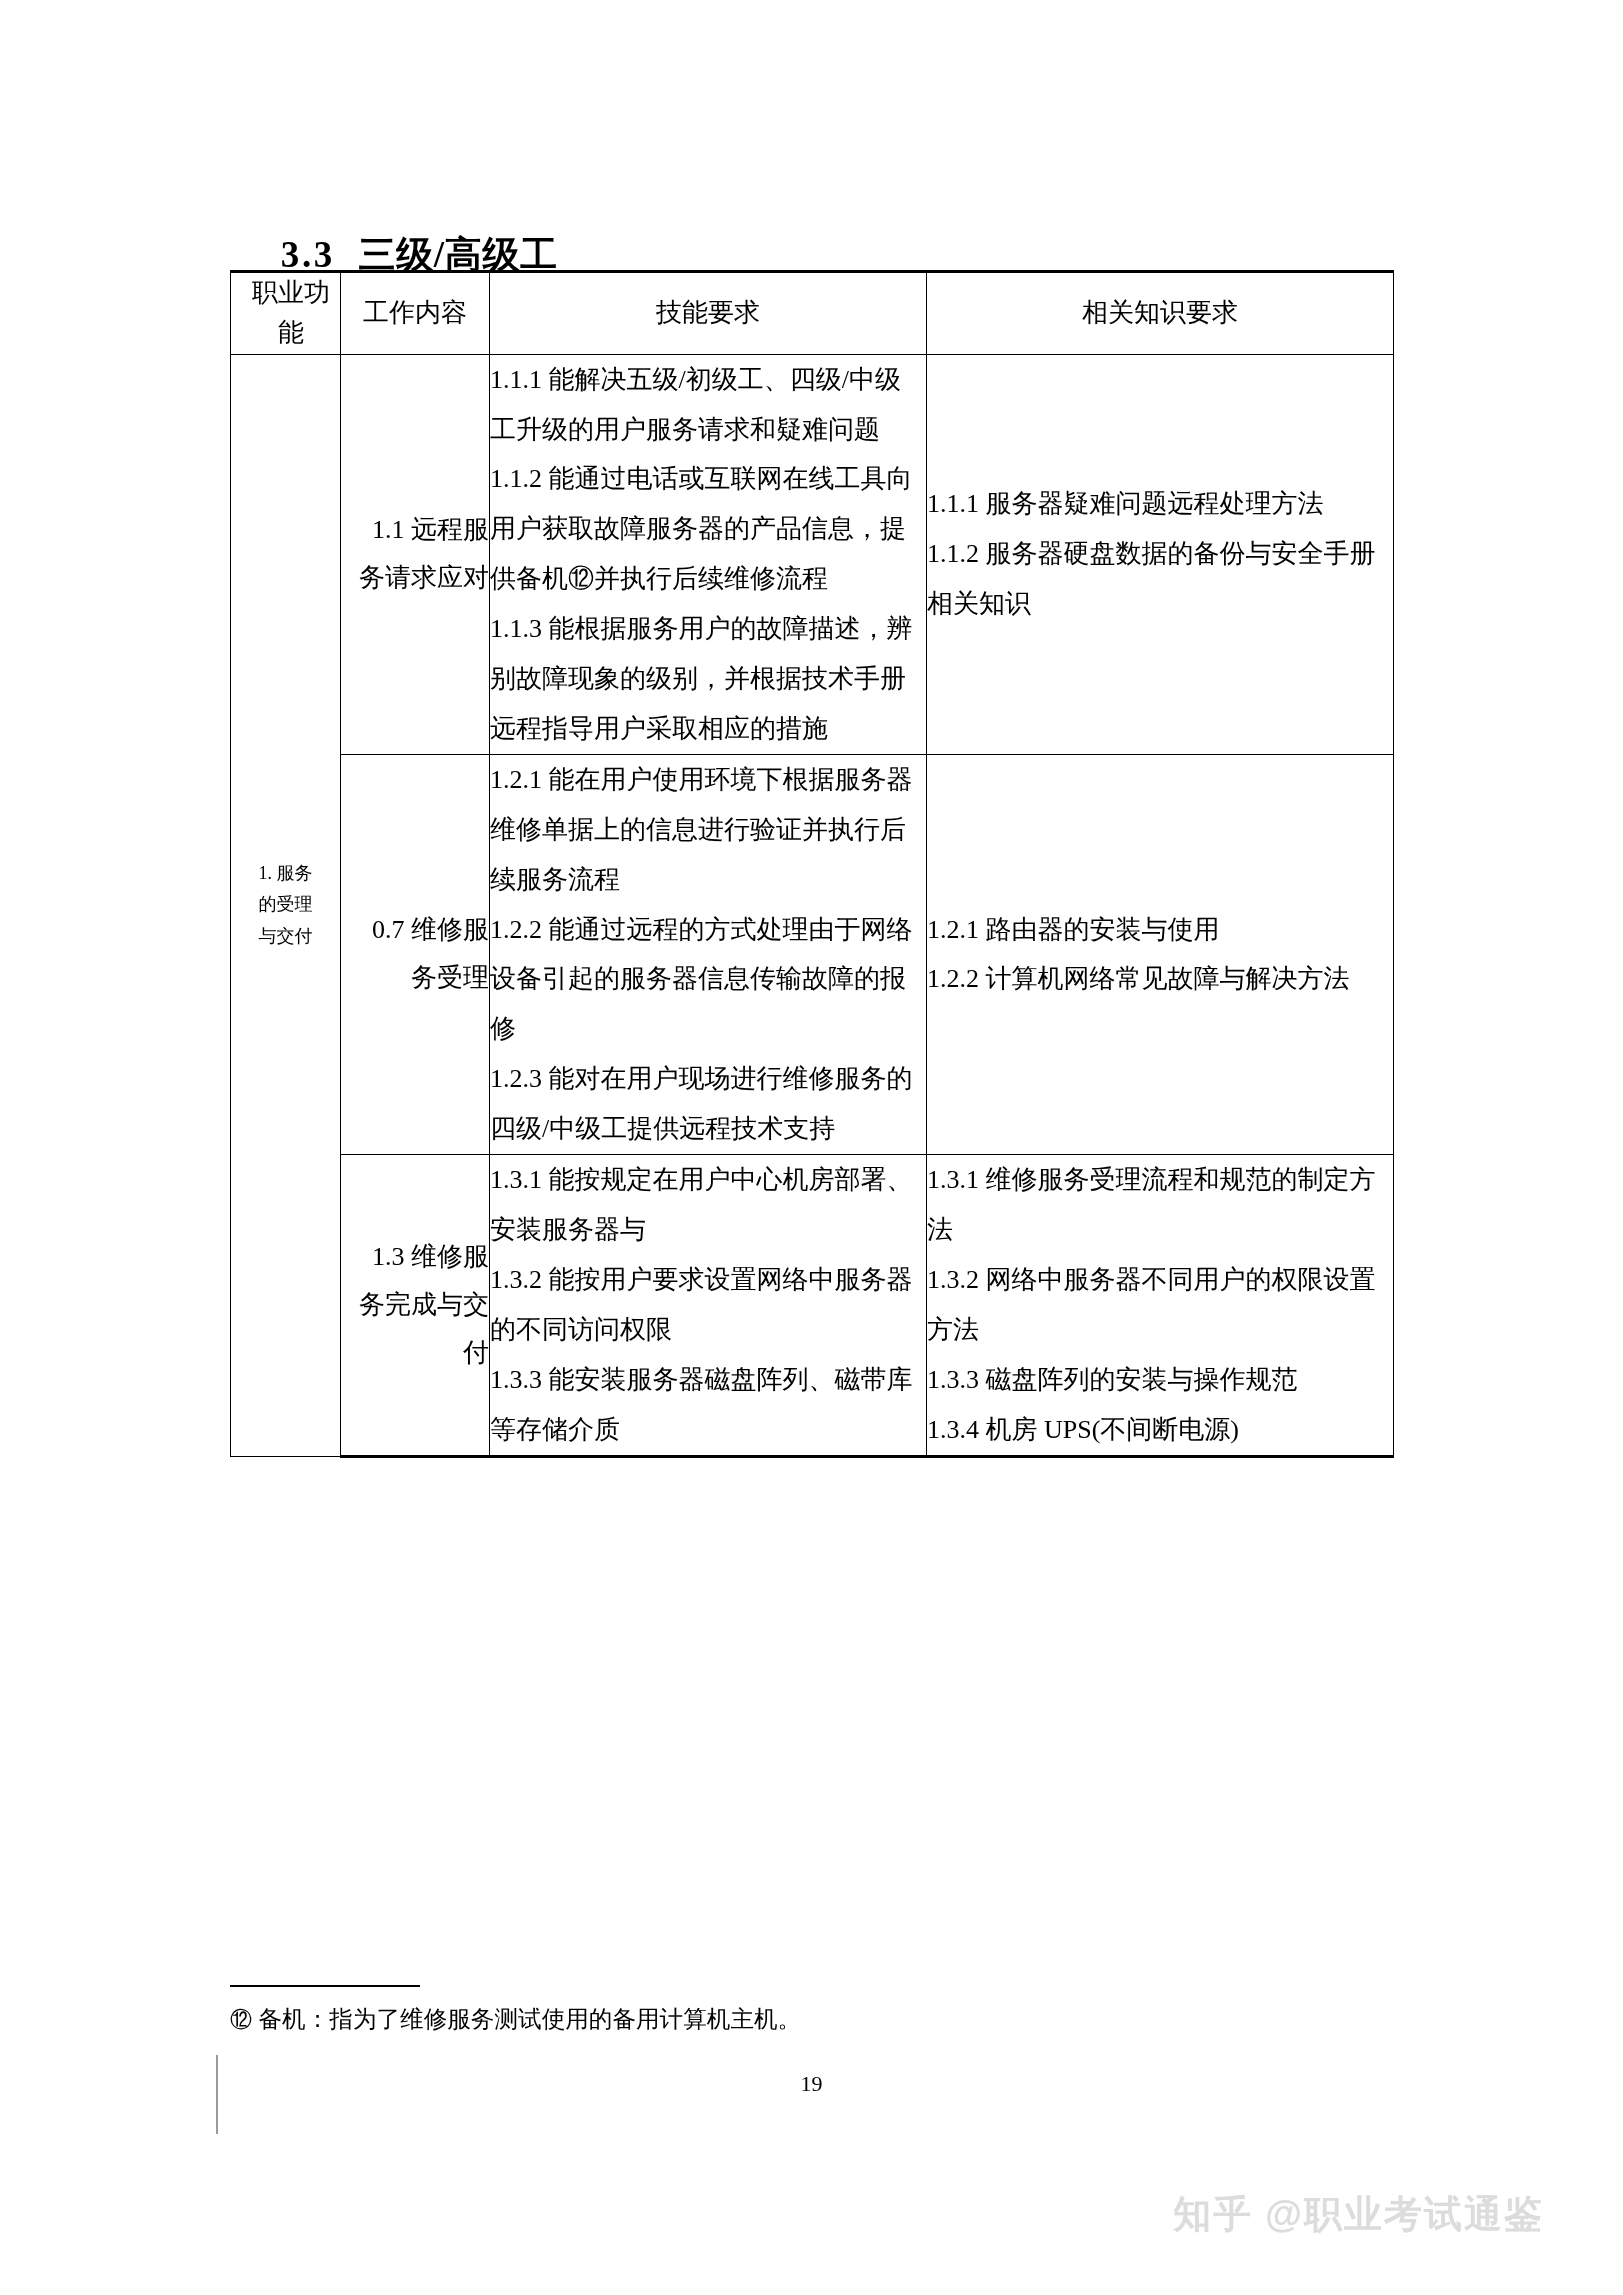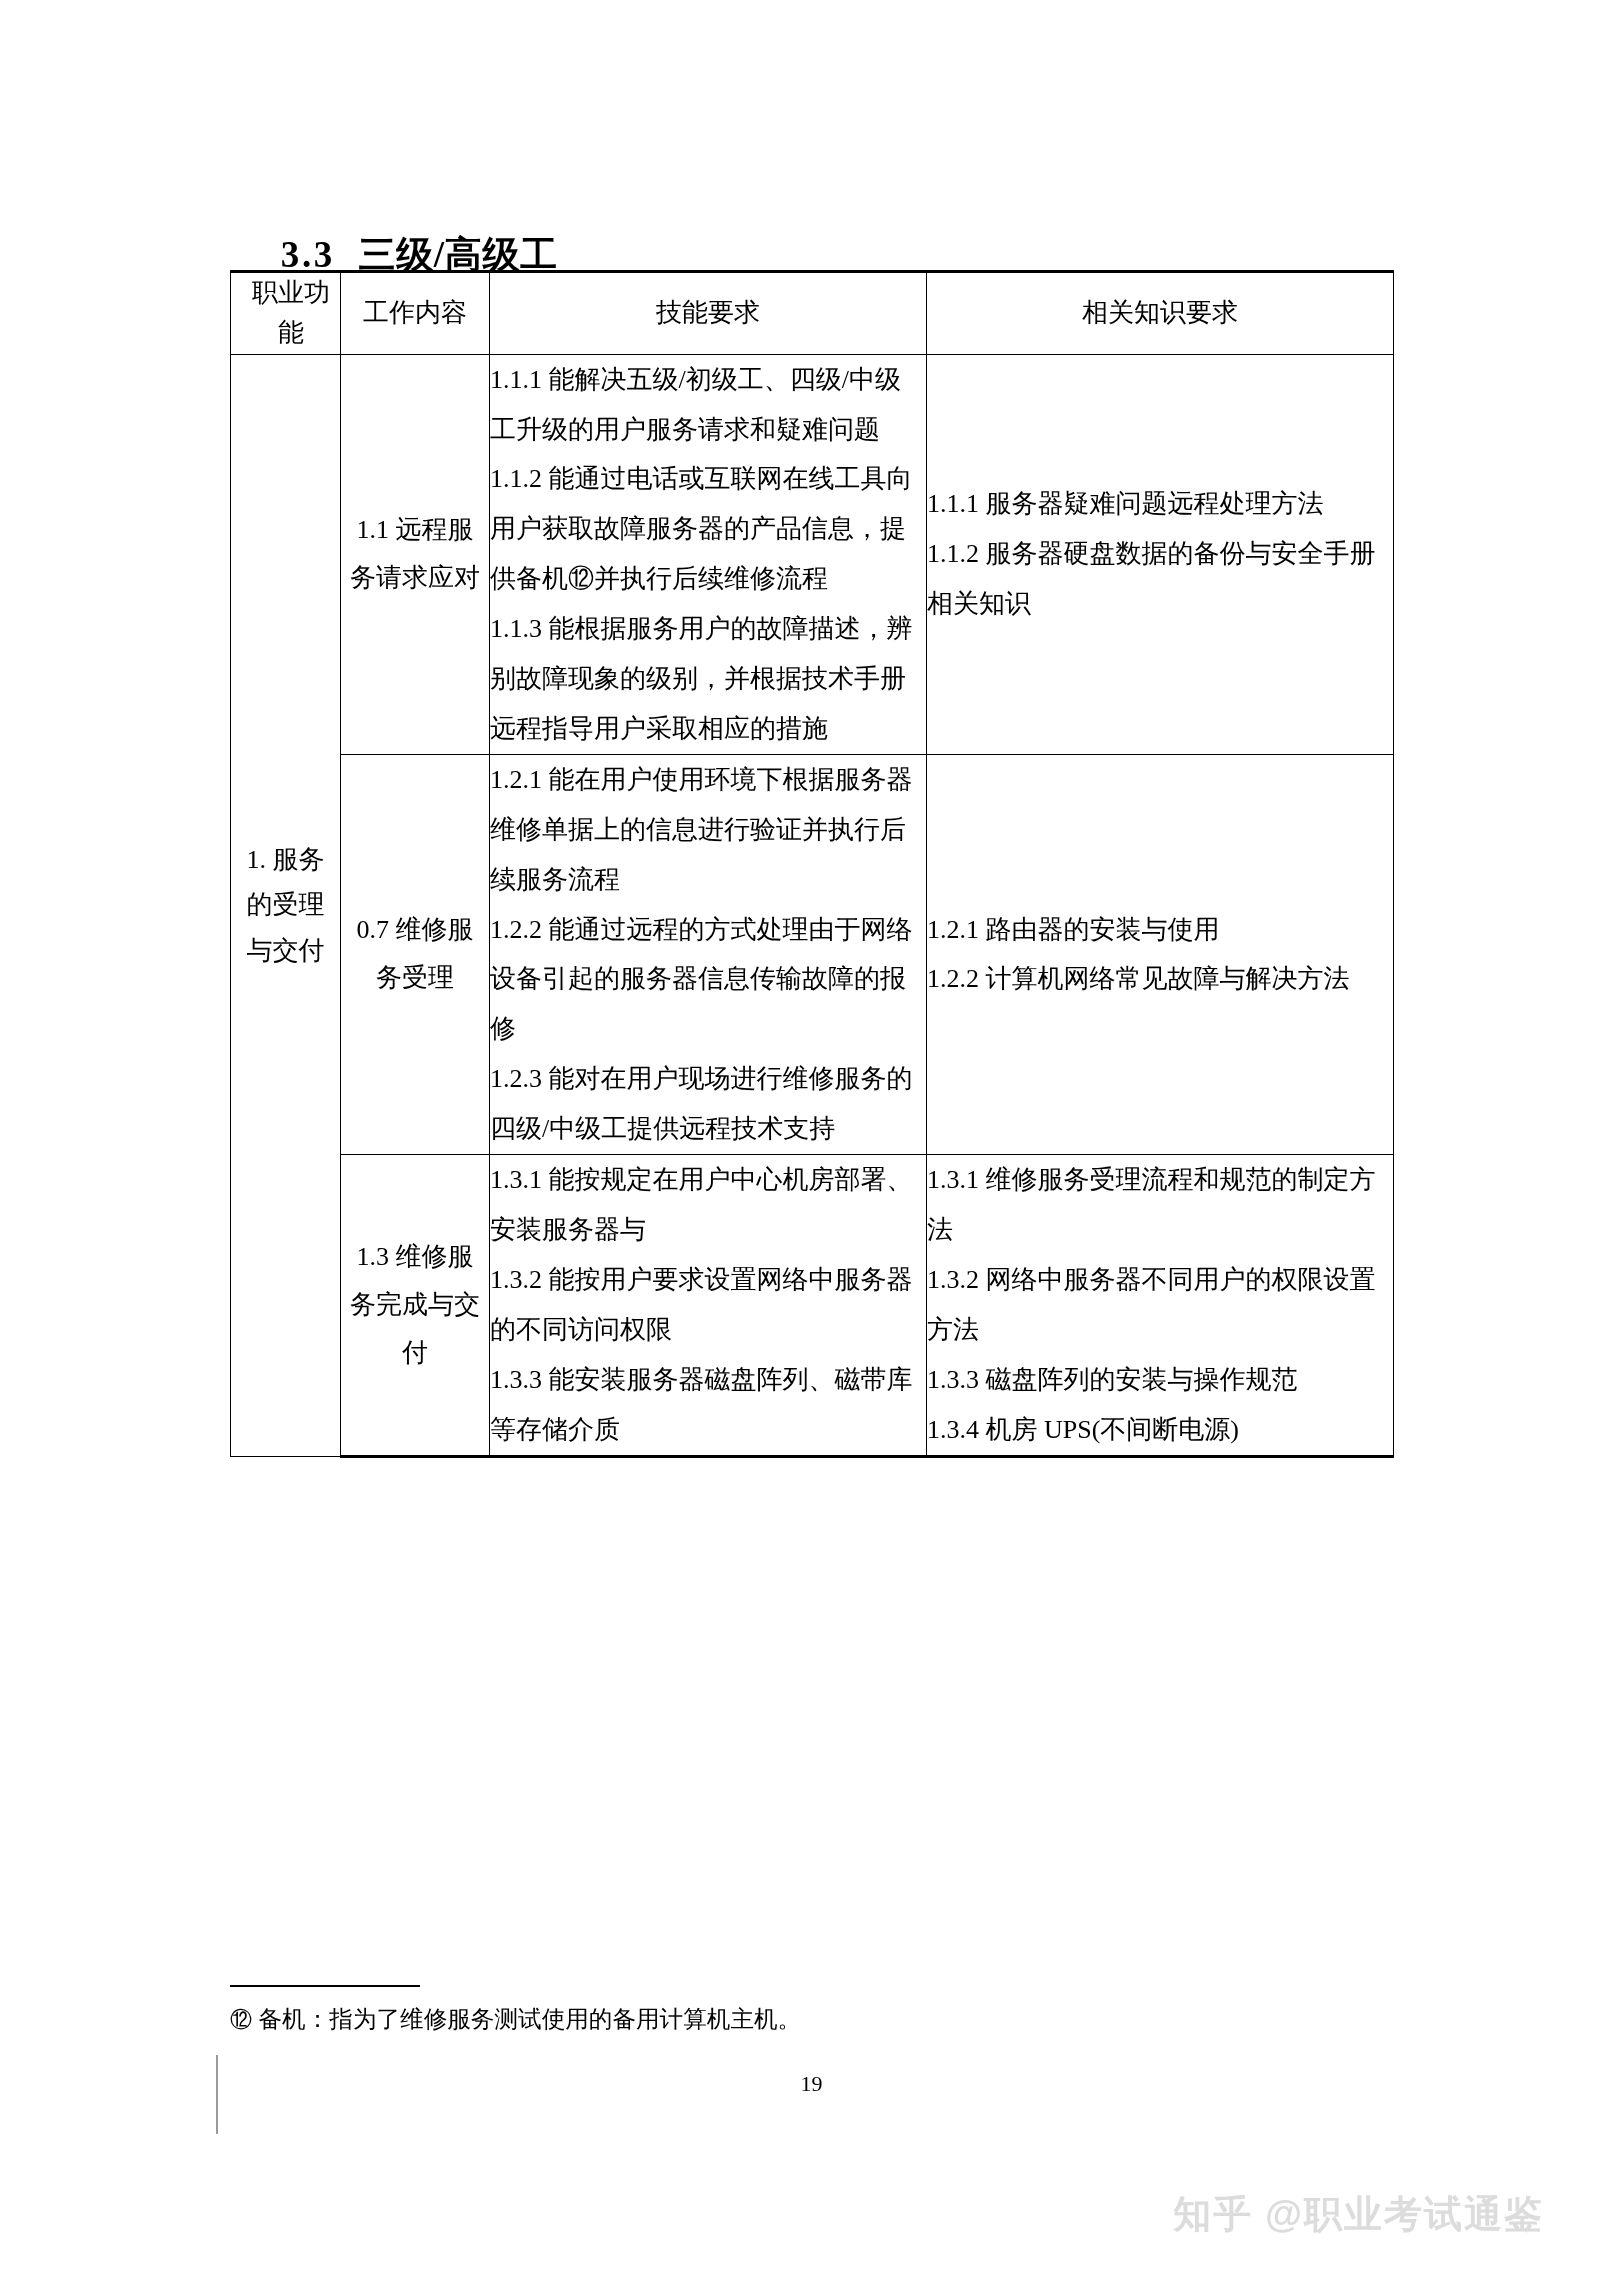--- a/index.html
+++ b/index.html
@@ -88,28 +88,28 @@
     padding: 19.6px 6.5px 19.6px 6.5px;
     font-weight: normal;
   }
   .hdr-cell.narrow {
     padding-left: 15px;
     padding-right: 3.9px;
   }
 
   .func-cell {
     text-align: center;
-    font-size: 26px;
+    font-size: 18px;
     line-height: 1.75;
     padding: 6.5px 17px;
   }
   .func-cell .fline { display: block; white-space: nowrap; }
 
   .work-cell {
-    text-align: center;
+    text-align: right;
     font-size: 26px;
     line-height: 1.85;
     padding: 6.5px 15.7px;
     margin-top: 32px;
   }
   .work-cell .wline { display: block; white-space: nowrap; }
 
   .body-cell {
     text-align: left;
     font-size: 26px;

